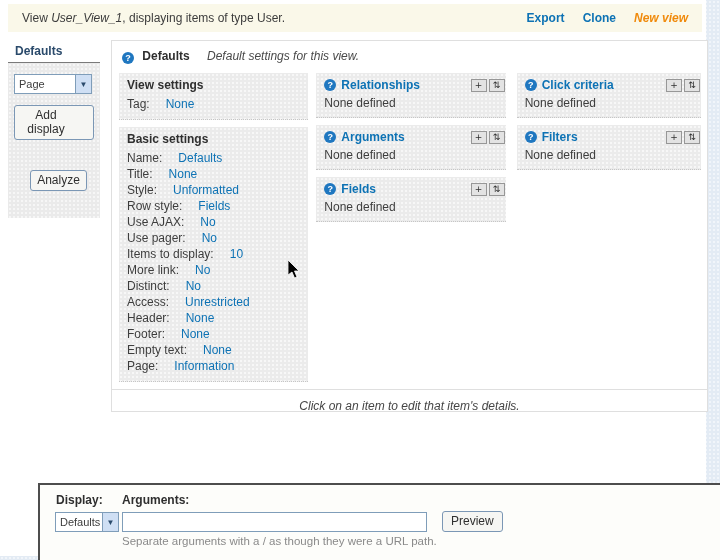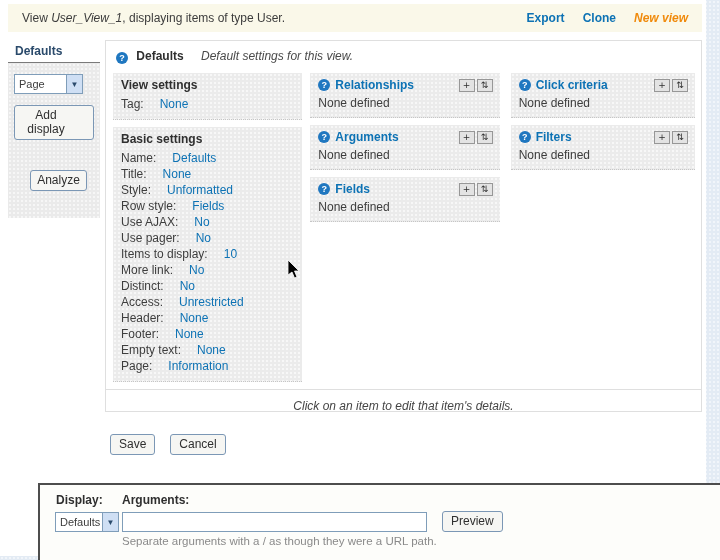--- a/index.html
+++ b/index.html
@@ -27,49 +27,49 @@
   .sidebar-panel { height:155px; padding:11px 6px 0 6px;
     background-color:#eaeaea;
     background-image: radial-gradient(#f6f6f6 1px, transparent 1px);
     background-size:4px 4px; }
 
   .fakeselect { display:flex; align-items:center; height:20px; background:#fff;
     border:1px solid #7f9db9; cursor:pointer; font-size:11px; }
   .fakeselect .sel-text { flex:1; padding:0 4px; white-space:nowrap; overflow:hidden; }
   .fakeselect .sel-arrow { width:16px; height:100%; background:#cfdff4; border-left:1px solid #7f9db9;
     display:flex; align-items:center; justify-content:center; font-size:8px; color:#2a4a6b; }
-  .sel-page { width:69px; }
+  .sel-page { width:78px; }
 
   .btn { display:inline-block; border:1px solid #7b97b5; border-radius:3px; background:#f6f6f3;
     color:#2f2f2f; font-size:12px; padding:2px 8px 3px; cursor:pointer; text-align:center;
     font-family:"Liberation Sans", sans-serif; }
   .btn-add-display { margin-top:11px; width:80px; padding-left:2px; padding-right:18px; }
   .btn-analyze { margin-top:30px; margin-left:16px; width:57px; padding-left:2px; padding-right:2px; }
 
   
-  .main-box { position:absolute; left:105px; top:40px; width:597px; height:372px;
+  .main-box { position:absolute; left:111px; top:40px; width:597px; height:372px;
     border:1px solid #dfdfdf; background:#fff; display:flex; flex-direction:column; }
   .main-header { padding:8px 10px 9px 10px; }
   .main-header .hd-title { font-weight:bold; color:#2f2f2f; margin-left:5px; }
   .main-header .hd-sub { font-style:italic; color:#4a4a4a; margin-left:14px; }
   .help-icon { display:inline-block; width:12px; height:12px; border-radius:50%;
     background:#1f77c0; color:#fff; font-size:9px; font-weight:bold; line-height:12px;
     text-align:center; vertical-align:-1px; cursor:pointer; }
 
   .main-grid { flex:1; display:flex; padding:0 6px 0 7px; align-items:flex-start; }
   .col { display:flex; flex-direction:column; }
   .col1 { width:192px; margin-right:8px; }
   .col2 { width:192px; margin-right:11px; }
   .col3 { width:187px; }
 
   .panel { background-color:#ebebeb;
     background-image: radial-gradient(#f7f7f7 1px, transparent 1px);
     background-size:4px 4px;
     border-bottom:1px dotted #c6c6c6;
-    padding:5px 7px 7px 8px; margin-bottom:7px; }
+    padding:5px 1px 7px 8px; margin-bottom:7px; }
   .panel-title { font-weight:bold; color:#2f2f2f; }
   .panel-title-row { display:flex; align-items:center; }
   a.cat-link { color:#0d72b4; font-weight:bold; text-decoration:none; margin-left:5px; cursor:pointer; }
   .mini-buttons { margin-left:auto; display:flex; gap:2px; }
   .mini-btn { width:16px; height:13px; border:1px solid #979797; background:#e3e3e3;
     font-size:9px; line-height:11px; text-align:center; color:#2f2f2f; cursor:pointer;
     font-family:"DejaVu Sans", sans-serif; }
   .panel-content { margin-top:4px; color:#3d3d3d; }
   .srow { line-height:16px; }
   .slabel { color:#3d3d3d; }
@@ -223,24 +223,20 @@
             </span>
           </div>
           <div class="panel-content">None defined</div>
         </div>
       </div>
     </div>
 
     <div class="main-footer">Click on an item to edit that item's details.</div>
   </div>
 
-  <div class="actions">
-    <button class="btn">Save</button>
-    <button class="btn">Cancel</button>
-  </div>
 
   <div class="preview-box">
     <div class="pv-label lbl-display">Display:</div>
     <div class="pv-label lbl-args">Arguments:</div>
     <div class="fakeselect sel-defaults">
       <span class="sel-text">Defaults</span>
       <span class="sel-arrow">▼</span>
     </div>
     <input class="args-input" type="text" value="" style="">
     <button class="btn btn-preview">Preview</button>

